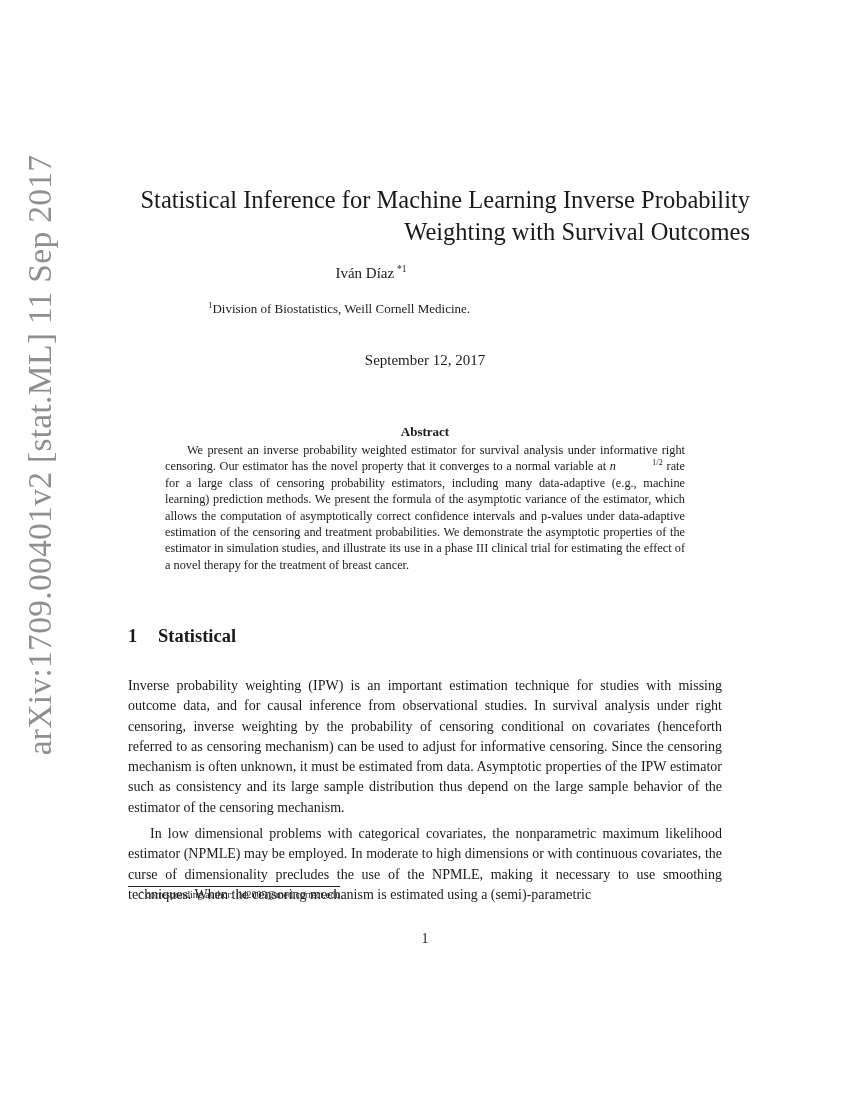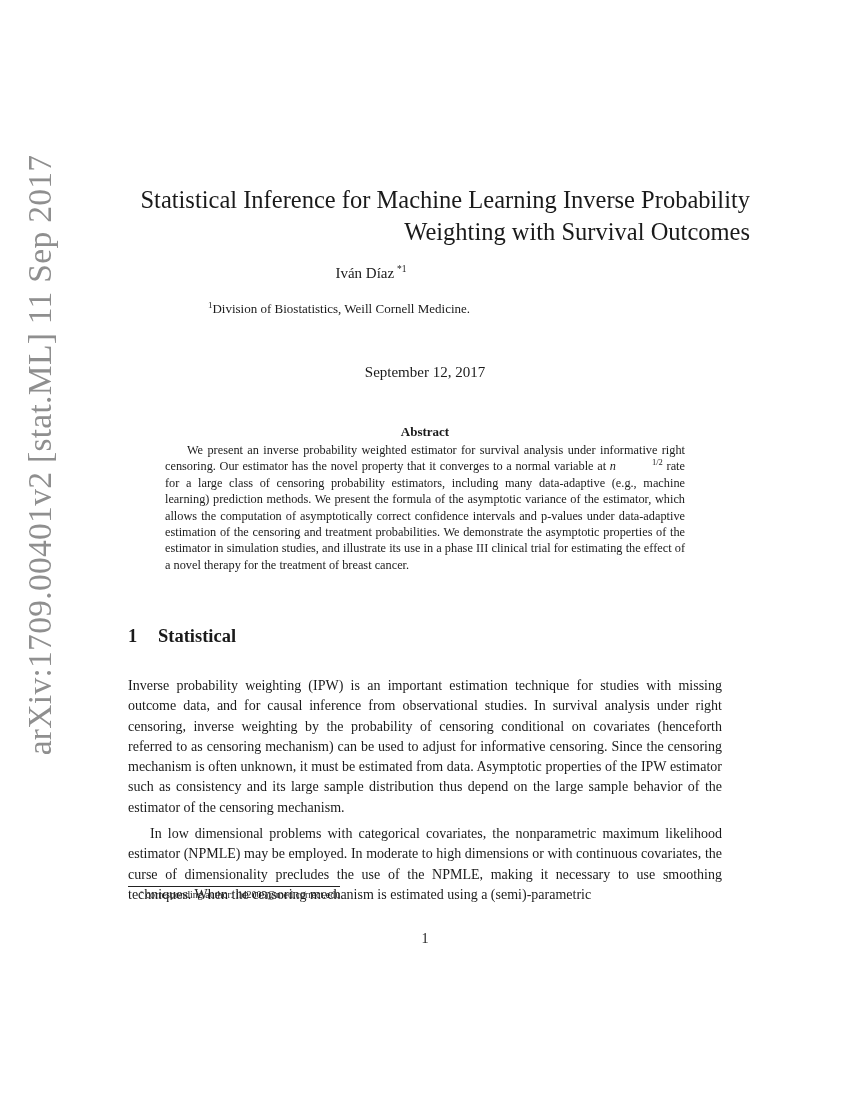--- a/index.html
+++ b/index.html
@@ -13,21 +13,21 @@
       white-space: nowrap; font-size: 33.5px; color: #8f8f8f; letter-spacing: 0.3px;
     }
     .title {
       position: absolute; left: 100px; width: 650px; top: 184px; text-align: right;
       font-size: 24.5px; line-height: 32px;
     }
     .author { position: absolute; left: 0; width: 678px; top: 264px; text-align: center; font-size: 15px; margin-left: 32px; }
     .author sup { font-size: 9.5px; vertical-align: 6px; margin-left: 3px; }
     .affil { position: absolute; left: 0; width: 678px; top: 300px; text-align: center; font-size: 13px; }
     .affil sup { font-size: 9px; vertical-align: 5px; }
-    .date { position: absolute; left: 0; width: 850px; top: 364px; text-align: center; font-size: 15px; }
+    .date { position: absolute; left: 0; width: 850px; top: 352px; text-align: center; font-size: 15px; }
     .abstract-head {
       position: absolute; left: 0; width: 850px; top: 424px; text-align: center;
       font-size: 13px; font-weight: bold;
     }
     .abstract {
       position: absolute; left: 165px; width: 520px; top: 442px;
       font-size: 12.3px; line-height: 16.4px; text-align: justify; text-indent: 22px;
       hyphens: auto;
     }
     .abstract i { font-style: italic; }

